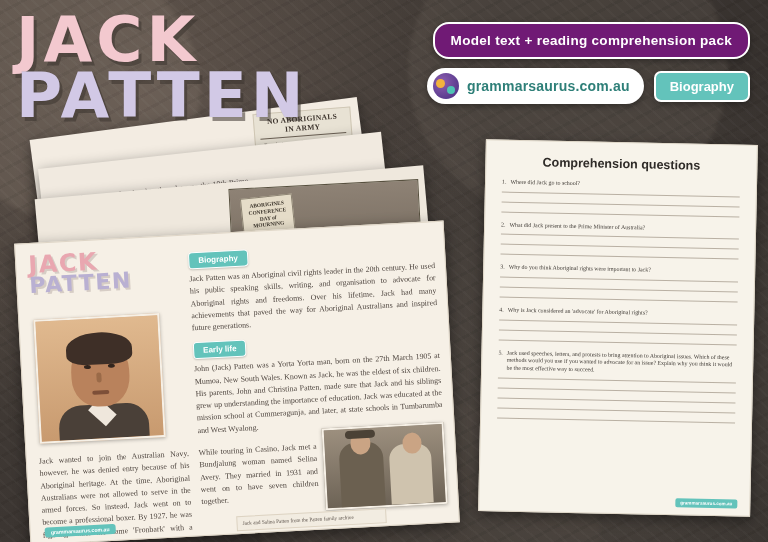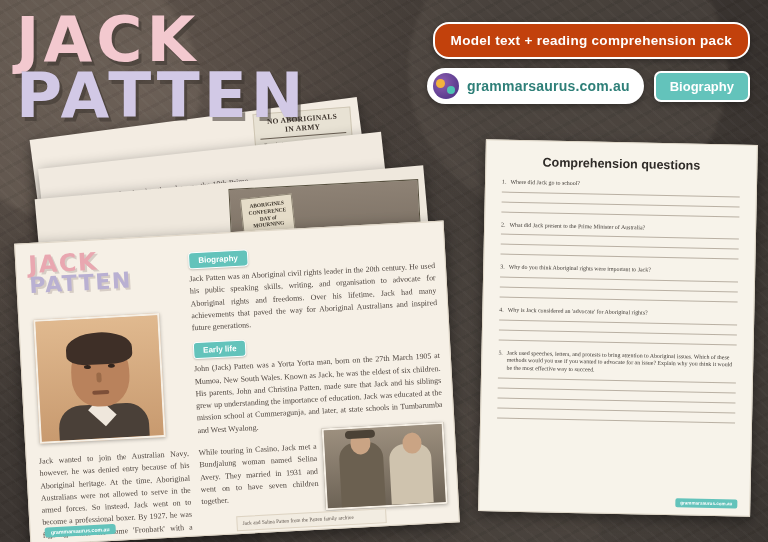--- a/index.html
+++ b/index.html
@@ -48,21 +48,21 @@
     text-shadow:
       3px 4px 0 rgba(60,52,48,.55),
       0 0 1px rgba(0,0,0,.2);
   }
   .title-line.l1{ font-size:63px; }
   .title-line.l2{ font-size:63px; color:#d2c9e6; margin-top:4px; }
 
   
   .pill-model{
     position:absolute; right:18px; top:22px; z-index:40;
-    background:#c2410c;
+    background:#701a75;
     border:2px solid #ffffff;
     border-radius:16px;
     padding:9px 16px;
     color:#ffffff;
     font-size:13.5px;
     font-weight:bold;
     letter-spacing:.3px;
     box-shadow:0 2px 6px rgba(0,0,0,.35);
     white-space:nowrap;
   }

